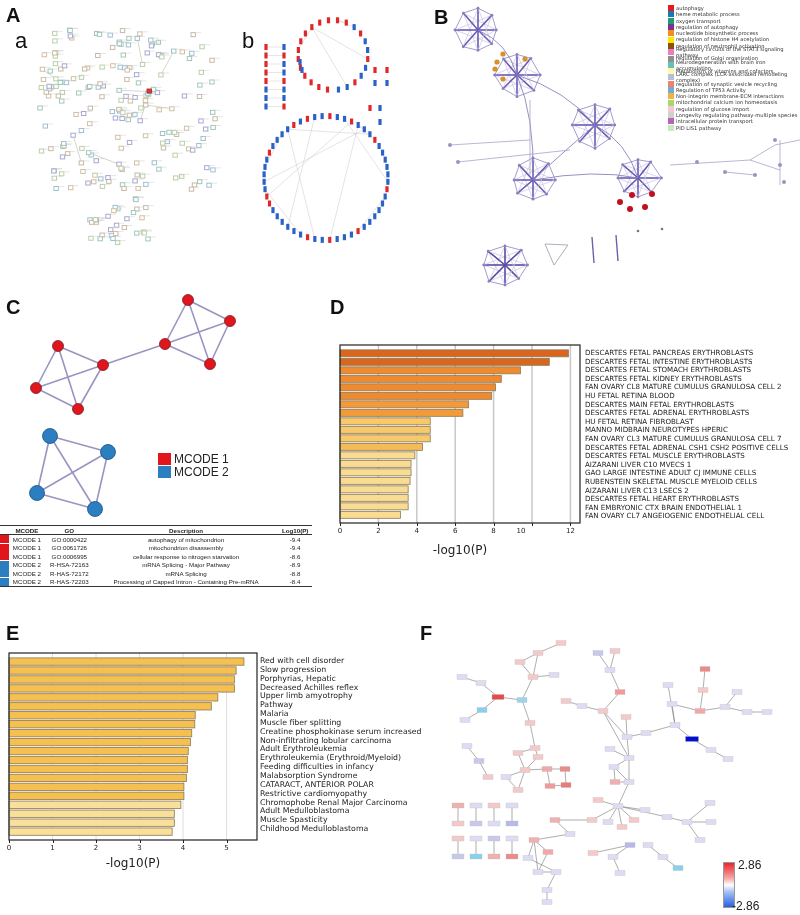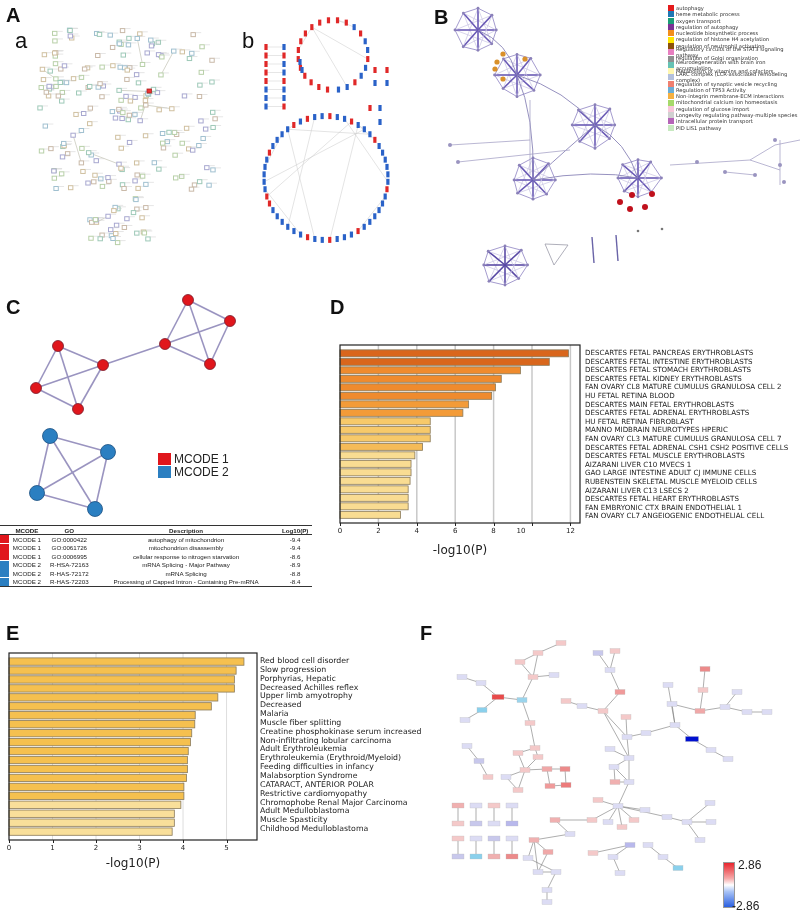--- a/index.html
+++ b/index.html
@@ -1140,26 +1140,26 @@
     <rect x="0" y="121.24499999999999" width="177.5157894736842" height="7.338999999999999" fill="#f5c04f" stroke="#8a7a5a" stroke-width="0.8"></rect>
     <rect x="0" y="130.195" width="174.9052631578947" height="7.338999999999999" fill="#f5c04f" stroke="#8a7a5a" stroke-width="0.8"></rect>
     <rect x="0" y="139.145" width="174.9052631578947" height="7.338999999999999" fill="#f5c04f" stroke="#8a7a5a" stroke-width="0.8"></rect>
     <rect x="0" y="148.095" width="171.85964912280704" height="7.338999999999999" fill="#f9df9a" stroke="#8a7a5a" stroke-width="0.8"></rect>
     <rect x="0" y="157.045" width="165.33333333333331" height="7.338999999999999" fill="#f9df9a" stroke="#8a7a5a" stroke-width="0.8"></rect>
     <rect x="0" y="165.995" width="165.33333333333331" height="7.338999999999999" fill="#f9df9a" stroke="#8a7a5a" stroke-width="0.8"></rect>
     <rect x="0" y="174.945" width="163.15789473684208" height="7.338999999999999" fill="#f9df9a" stroke="#8a7a5a" stroke-width="0.8"></rect>
     <rect x="0" y="0" width="248" height="187" fill="none" stroke="#222" stroke-width="1.2"></rect>
   </svg>
 <div class="bar-labels" id="labels-e" style="left:260px;top:657px;font-size:7.8px;line-height:8.85px;">
-    <div>Red blood cell disorder</div>
+    <div>Red with cell disorder</div>
     <div>Slow progression</div>
     <div>Porphyrias, Hepatic</div>
     <div>Decreased Achilles reflex</div>
     <div>Upper limb amyotrophy</div>
-    <div>Decreased</div>
+    <div>Pathway</div>
     <div>Malaria</div>
     <div>Muscle fiber splitting</div>
     <div>Creatine phosphokinase serum increased</div>
     <div>Non-infiltrating lobular carcinoma</div>
     <div>Adult Erythroleukemia</div>
     <div>Erythroleukemia (Erythroid/Myeloid)</div>
     <div>Feeding difficulties in infancy</div>
     <div>Malabsorption Syndrome</div>
     <div>CATARACT, ANTERIOR POLAR</div>
     <div>Restrictive cardiomyopathy</div>

